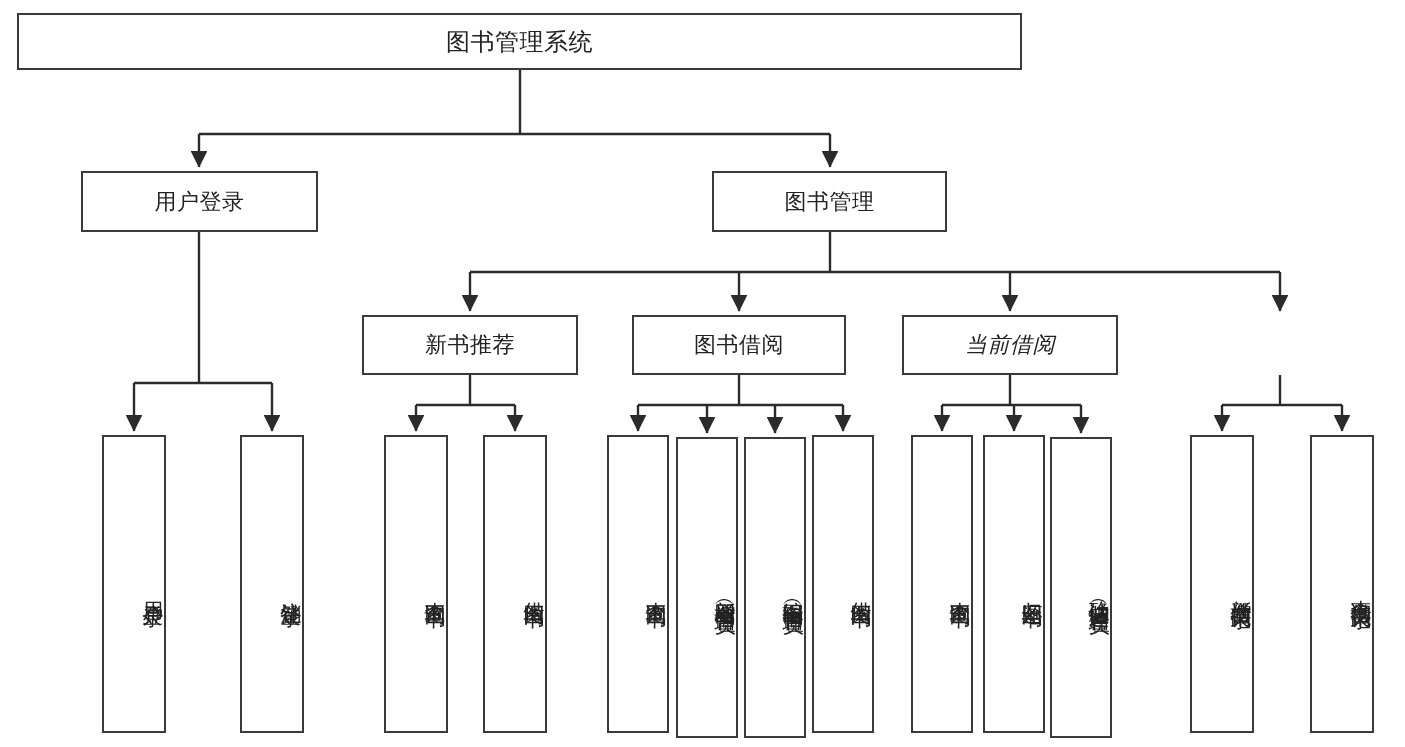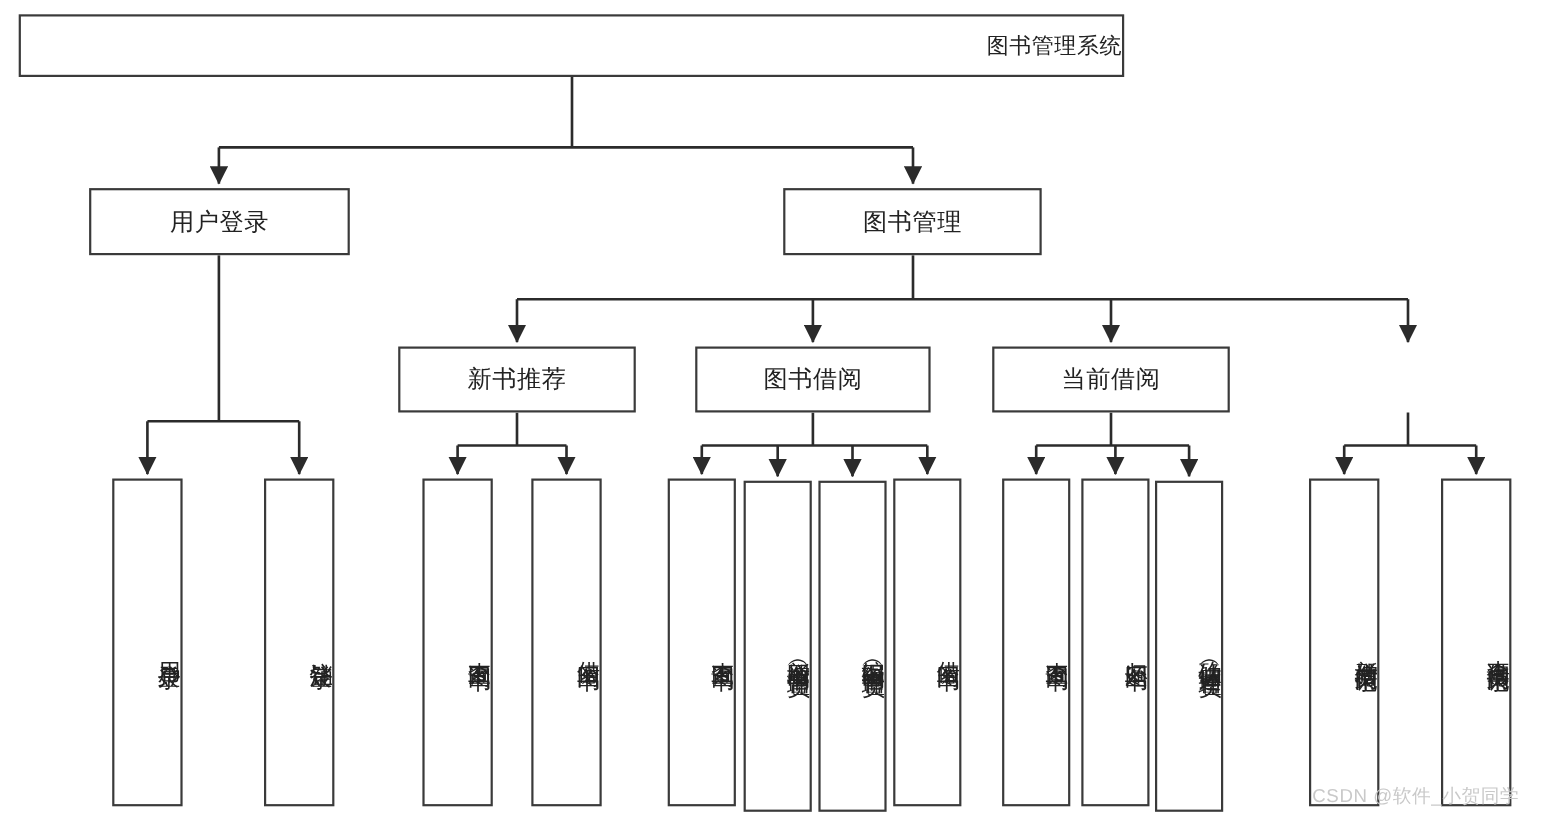--- a/index.html
+++ b/index.html
@@ -33,22 +33,21 @@
     display: flex;
     align-items: center;
     justify-content: center;
     color: #222222;
   }
   .node.horiz {
     font-size: 22px;
     letter-spacing: 0.5px;
   }
   .node.root {
-    font-size: 20px;
-    justify-content: flex-end;
+    font-size: 24px;
   }
   .node.vert {
     writing-mode: vertical-rl;
     text-orientation: upright;
   }
   .node.vert .node-label {
     writing-mode: vertical-rl;
     text-orientation: upright;
     font-size: 21px;
     line-height: 1.08;
@@ -138,21 +137,21 @@
   <div class="node horiz" style="left: 712px; top: 171px; width: 235px; height: 61px; justify-content: center;">
     <span class="node-label">图书管理</span>
   </div>
 
   <div class="node horiz" style="left: 632px; top: 315px; width: 214px; height: 60px;">
     <span class="node-label">图书借阅</span>
   </div>
   <div class="node horiz" style="left: 362px; top: 315px; width: 216px; height: 60px;">
     <span class="node-label">新书推荐</span>
   </div>
-  <div class="node horiz" style="left: 902px; top: 315px; width: 216px; height: 60px;">
+  <div class="node horiz" style="left: 902px; top: 315px; width: 216px; height: 60px; font-style: italic;">
     <span class="node-label">当前借阅</span>
   </div>
 
   <div class="node vert" style="left: 102px; top: 435px; width: 64px; height: 298px;">
     <span class="node-label">用户登录</span>
   </div>
   <div class="node vert" style="left: 240px; top: 435px; width: 64px; height: 298px;">
     <span class="node-label">注销登录</span>
   </div>
 
@@ -186,15 +185,14 @@
     <span class="node-label">确认归还（管理员）</span>
   </div>
 
   <div class="node vert" style="left: 1190px; top: 435px; width: 64px; height: 298px;">
     <span class="node-label">新增借阅记录</span>
   </div>
   <div class="node vert" style="left: 1310px; top: 435px; width: 64px; height: 298px;">
     <span class="node-label">查询借阅记录</span>
   </div>
 
-  <div id="watermark">CSDN @软件_小贺同学</div>
 
 </div>
 
 </body></html>

